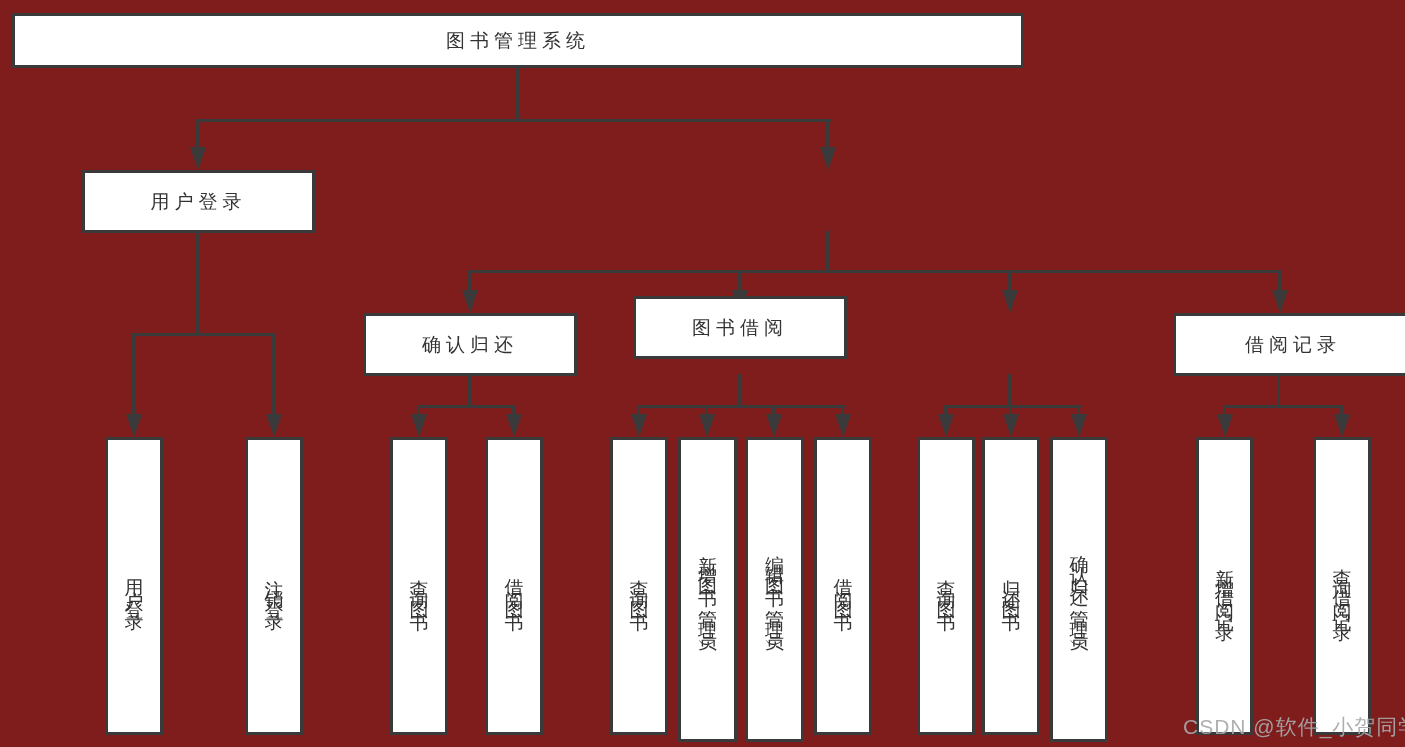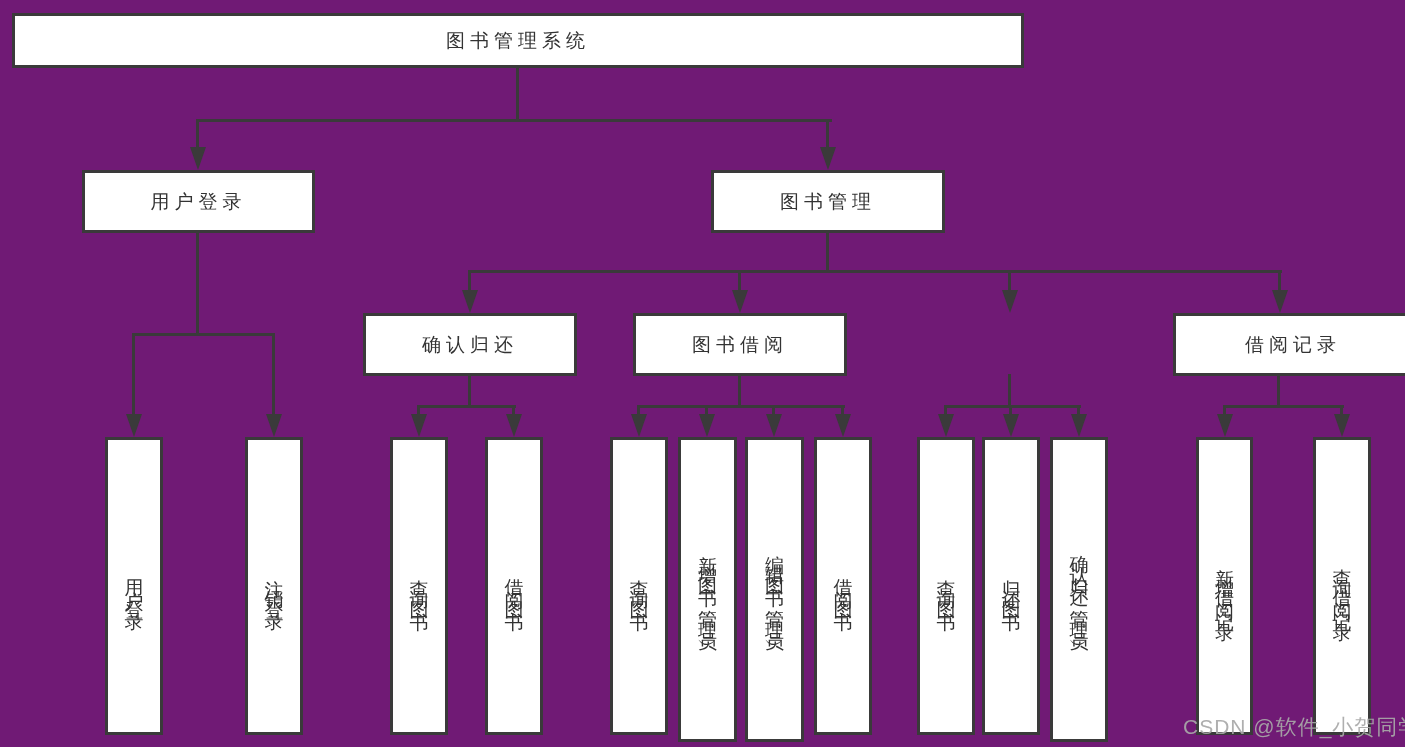--- a/index.html
+++ b/index.html
@@ -1,17 +1,17 @@
 <!DOCTYPE html>
 <html><head>
 <meta charset="utf-8">
 <style>
   html,body{margin:0;padding:0;background:#fff;}
   #canvas{
-    position:relative;width:1405px;height:747px;background:#701a75;overflow:hidden;
+    position:relative;width:1405px;height:747px;background:#7f1d1d;overflow:hidden;
     font-family:"Liberation Sans","DejaVu Sans",sans-serif;color:#333333;
   }
   .box{
     position:absolute;border:3px solid #3a3a3a;background:#ffffff;
     display:flex;align-items:center;justify-content:center;box-sizing:border-box;
   }
   .box.h span{font-size:19px;letter-spacing:5px;white-space:nowrap;color:#333;}
   .box.v span{
     writing-mode:vertical-rl;font-size:19px;letter-spacing:11px;color:#333;
     white-space:nowrap;
@@ -39,23 +39,20 @@
   <div class="ln" style="left:516px;top:66px;width:3px;height:54px"></div>
   <div class="ln" style="left:196px;top:119px;width:636px;height:3px"></div>
   <div class="ln" style="left:196px;top:119px;width:3px;height:30px"></div>
   <div class="ar" style="left:190px;top:147px"></div>
   <div class="ln" style="left:826px;top:119px;width:3px;height:30px"></div>
   <div class="ar" style="left:820px;top:147px"></div>
 
   <div class="box h" style="left:82px;top:170px;width:233px;height:63px">
     <span>用户登录</span>
   </div>
-  <div class="box h" style="left:711px;top:170px;width:234px;height:63px">
-    <span>图书管理</span>
-  </div>
 
   <div class="ln" style="left:196px;top:231px;width:3px;height:104px"></div>
   <div class="ln" style="left:132px;top:333px;width:143px;height:3px"></div>
   <div class="ln" style="left:132px;top:333px;width:3px;height:82px"></div>
   <div class="ar" style="left:126px;top:414px"></div>
   <div class="ln" style="left:272px;top:333px;width:3px;height:82px"></div>
   <div class="ar" style="left:266px;top:414px"></div>
 
   <div class="ln" style="left:826px;top:231px;width:3px;height:42px"></div>
   <div class="ln" style="left:468px;top:270px;width:814px;height:3px"></div>
@@ -64,21 +61,21 @@
   <div class="ln" style="left:738px;top:270px;width:3px;height:22px"></div>
   <div class="ar" style="left:732px;top:290px"></div>
   <div class="ln" style="left:1008px;top:270px;width:3px;height:22px"></div>
   <div class="ar" style="left:1002px;top:290px"></div>
   <div class="ln" style="left:1278px;top:270px;width:3px;height:22px"></div>
   <div class="ar" style="left:1272px;top:290px"></div>
 
   <div class="box h" style="left:363px;top:313px;width:214px;height:63px">
     <span>确认归还</span>
   </div>
-  <div class="box h" style="left:633px;top:313px;width:214px;height:63px">
+  <div class="box h" style="left:633px;top:296px;width:214px;height:63px">
     <span>图书借阅</span>
   </div>
   <div class="box h" style="left:1173px;top:313px;width:240px;height:63px">
     <span>借阅记录</span>
   </div>
 
   <div class="ln" style="left:468px;top:374px;width:3px;height:33px"></div>
   <div class="ln" style="left:417px;top:405px;width:99px;height:3px"></div>
   <div class="ln" style="left:417px;top:405px;width:3px;height:12px"></div>
   <div class="ar" style="left:411px;top:414px"></div>

